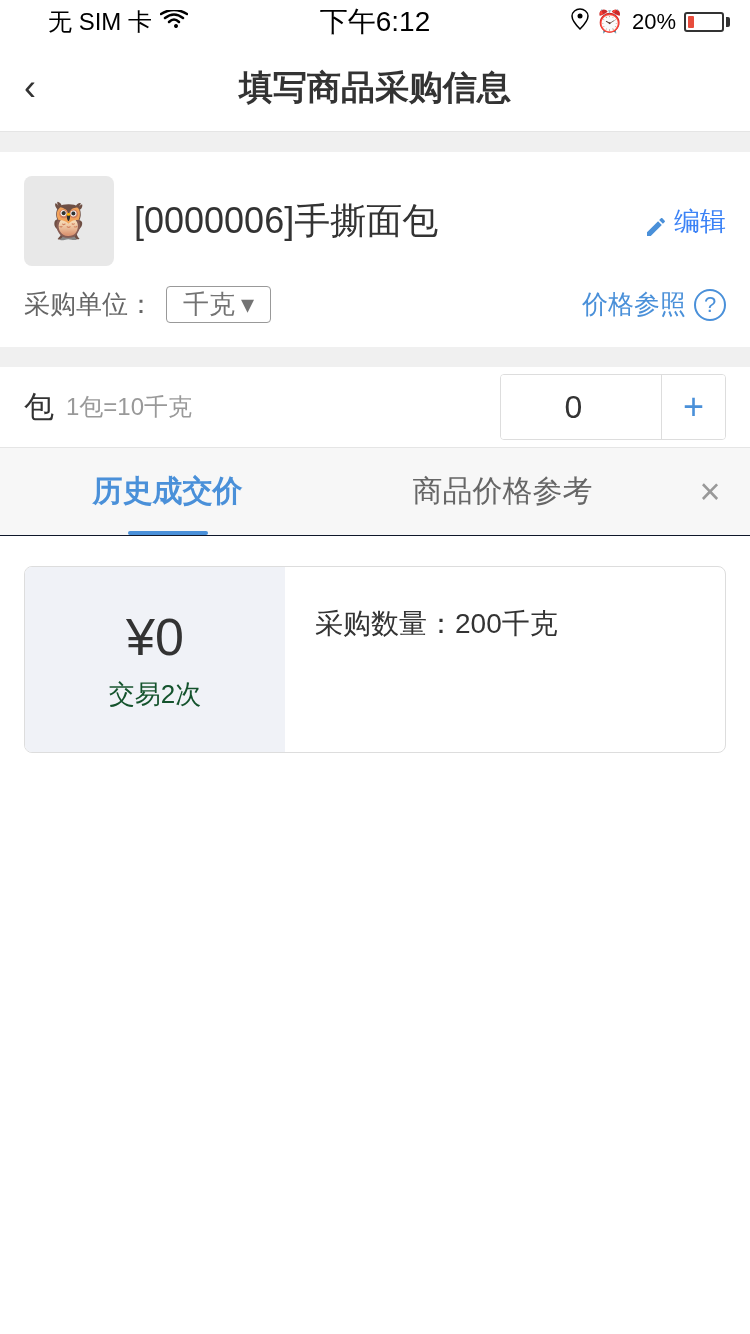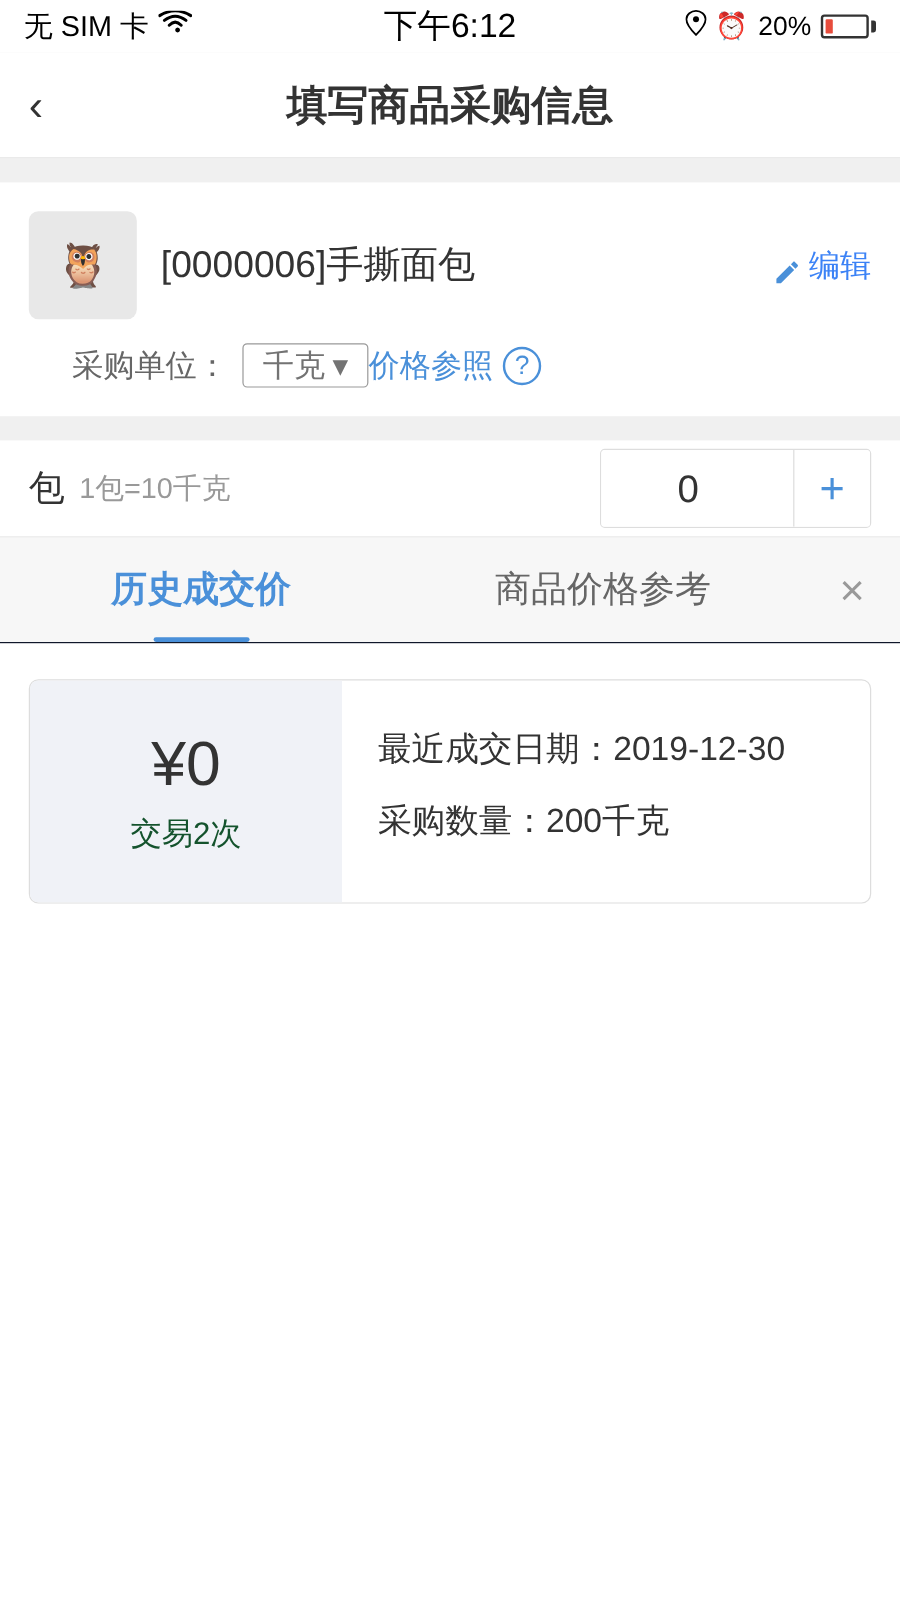--- a/index.html
+++ b/index.html
@@ -21,20 +21,21 @@
       align-items: center;
       justify-content: space-between;
       padding: 0 20px;
       font-size: 24px;
       color: #000;
     }
     .status-left {
       display: flex;
       align-items: center;
       gap: 8px;
+      margin-left: 28px;
     }
     .status-center {
       position: absolute;
       left: 50%;
       transform: translateX(-50%);
       font-size: 28px;
       font-weight: 500;
     }
     .status-right {
       display: flex;
@@ -118,38 +119,38 @@
       display: flex;
       align-items: center;
       justify-content: center;
       flex-shrink: 0;
     }
     .owl-icon {
       font-size: 36px;
       color: #888;
     }
     .product-name {
-      font-size: 31px;
+      font-size: 36px;
       color: #333;
       font-weight: 500;
     }
     .edit-btn {
       display: flex;
       align-items: flex-end;
       gap: 6px;
       color: #3b82f6;
       font-size: 26px;
       cursor: pointer;
       flex-shrink: 0;
       margin-top: 28px;
     }
     .product-footer {
       display: flex;
       align-items: center;
-      margin-left: 36px;
+      justify-content: space-between;
     }
     .unit-section {
       display: flex;
       align-items: center;
       gap: 12px;
       font-size: 26px;
       color: #666;
     }
     .unit-badge {
       border: 1px solid #999;
@@ -445,22 +446,19 @@
     <div class="tab-close">×</div>
   </div>
 
   <div class="transaction-card">
     <div class="transaction-left">
       <span class="transaction-price">¥0</span>
       <span class="transaction-count">交易2次</span>
     </div>
     <div class="transaction-right">
       <div class="transaction-detail">
-        <span>最近成交日期：</span><span>2019-12-30</span>
-      </div>
-      <div class="transaction-detail">
         <span>采购数量：</span><span>200千克</span>
       </div>
     </div>
   </div>
 
   <div class="main-bg"></div>
 </div>
 
 </body></html>

